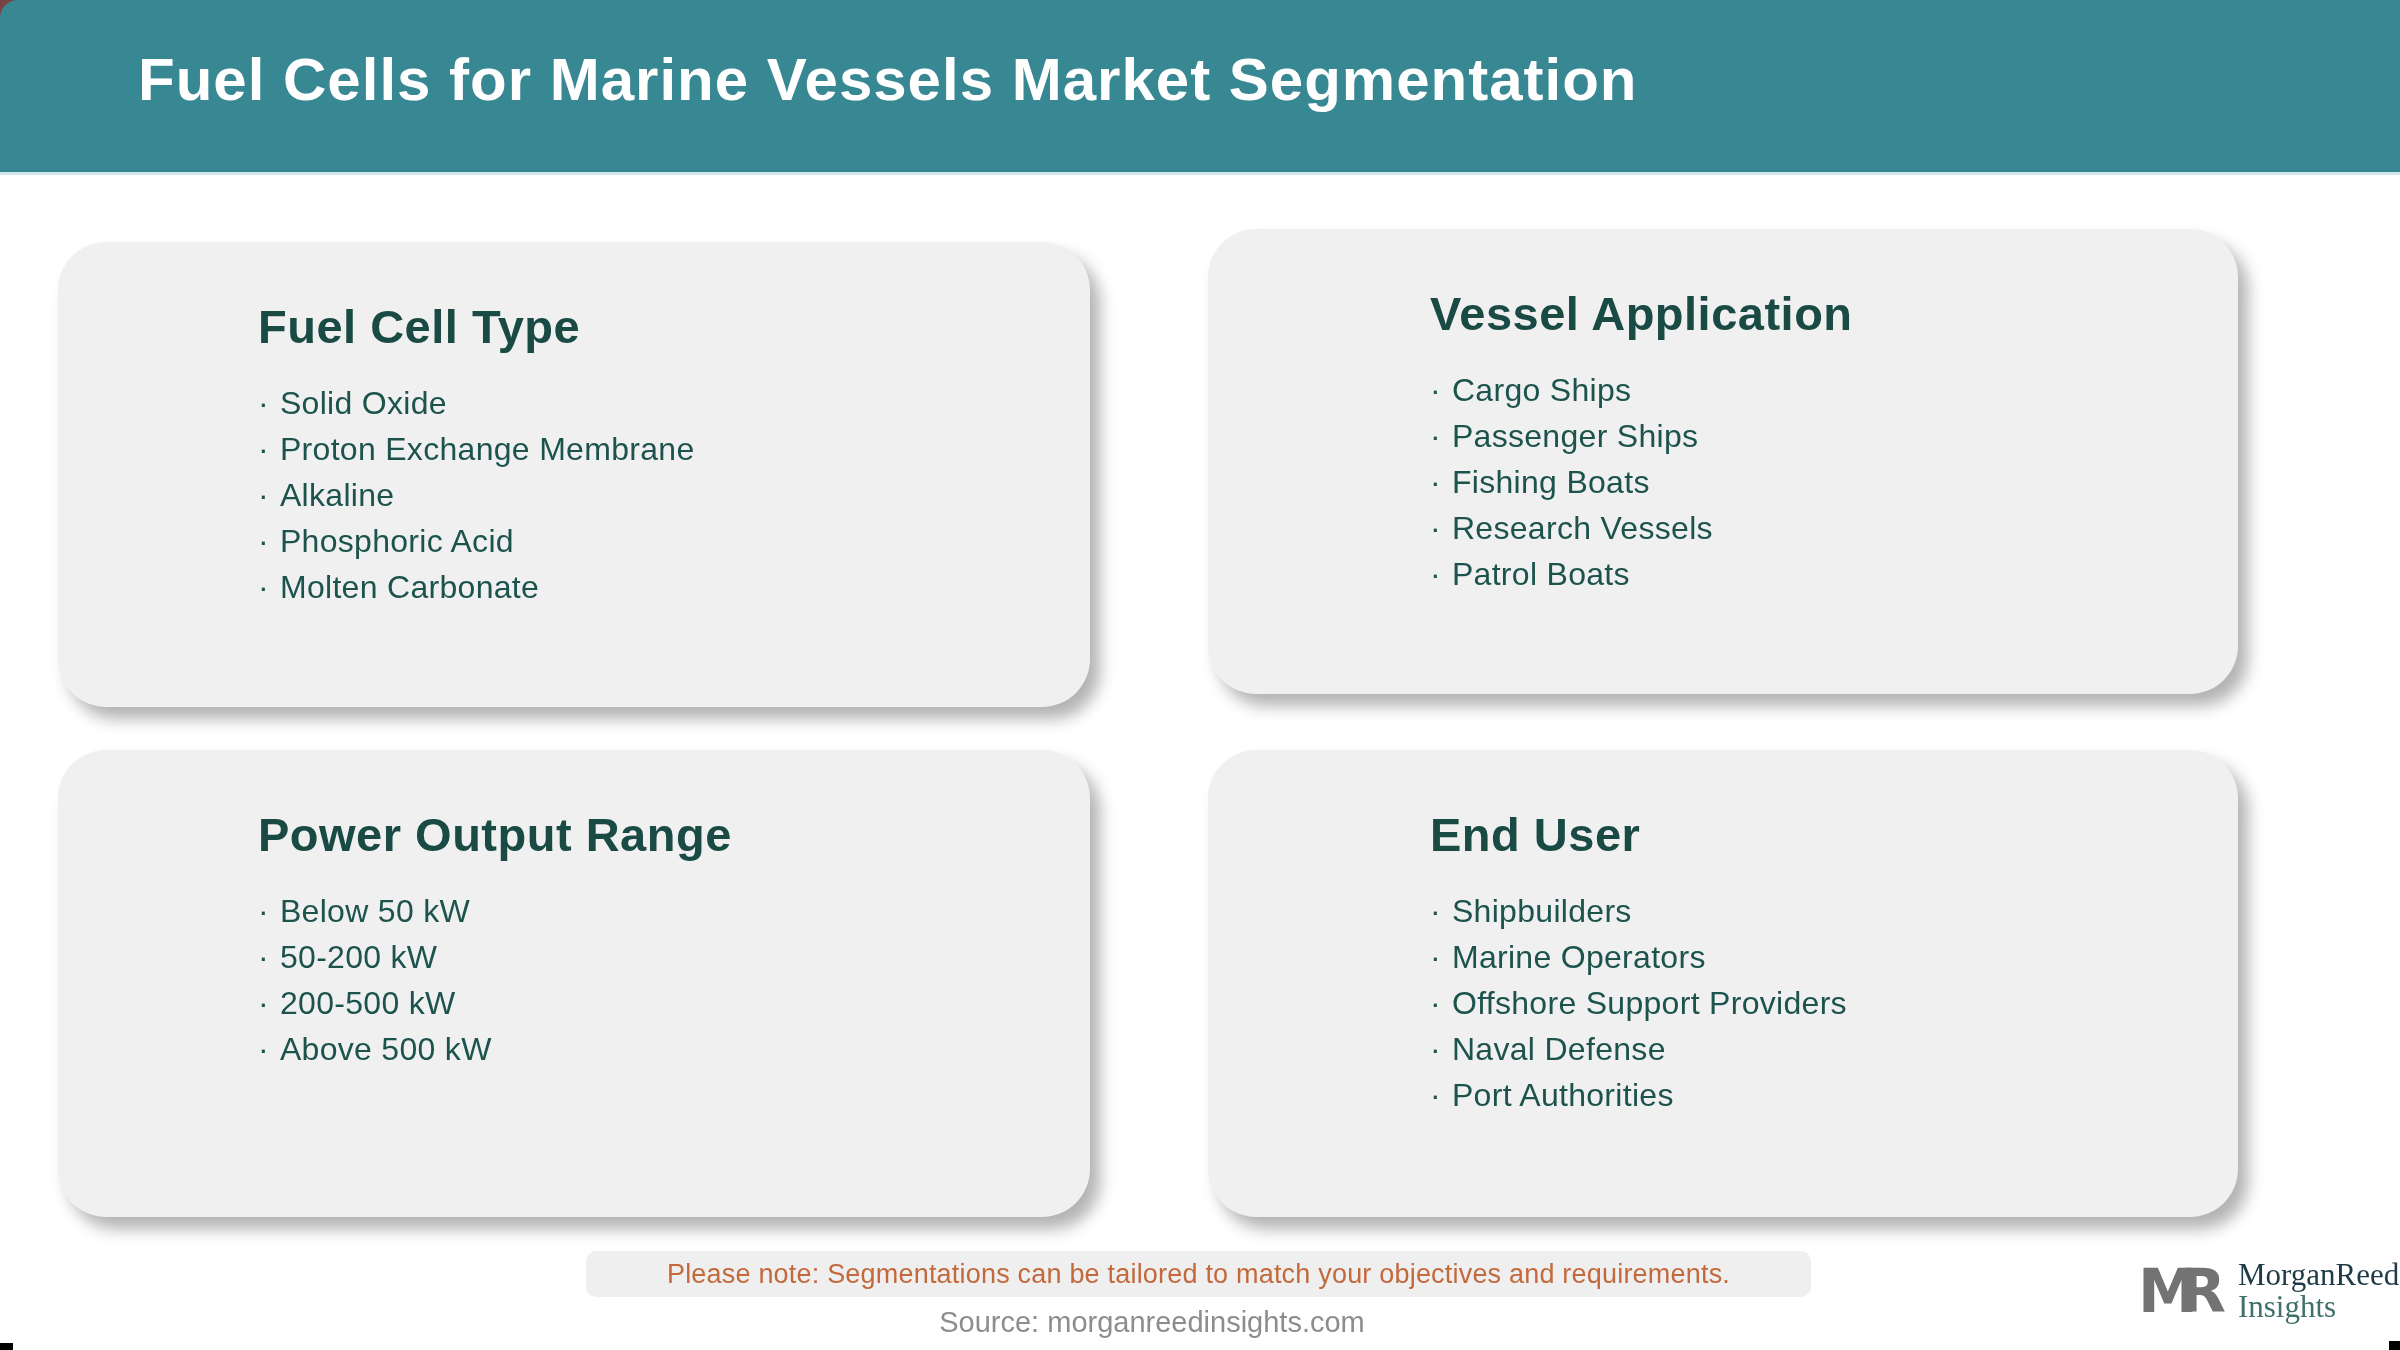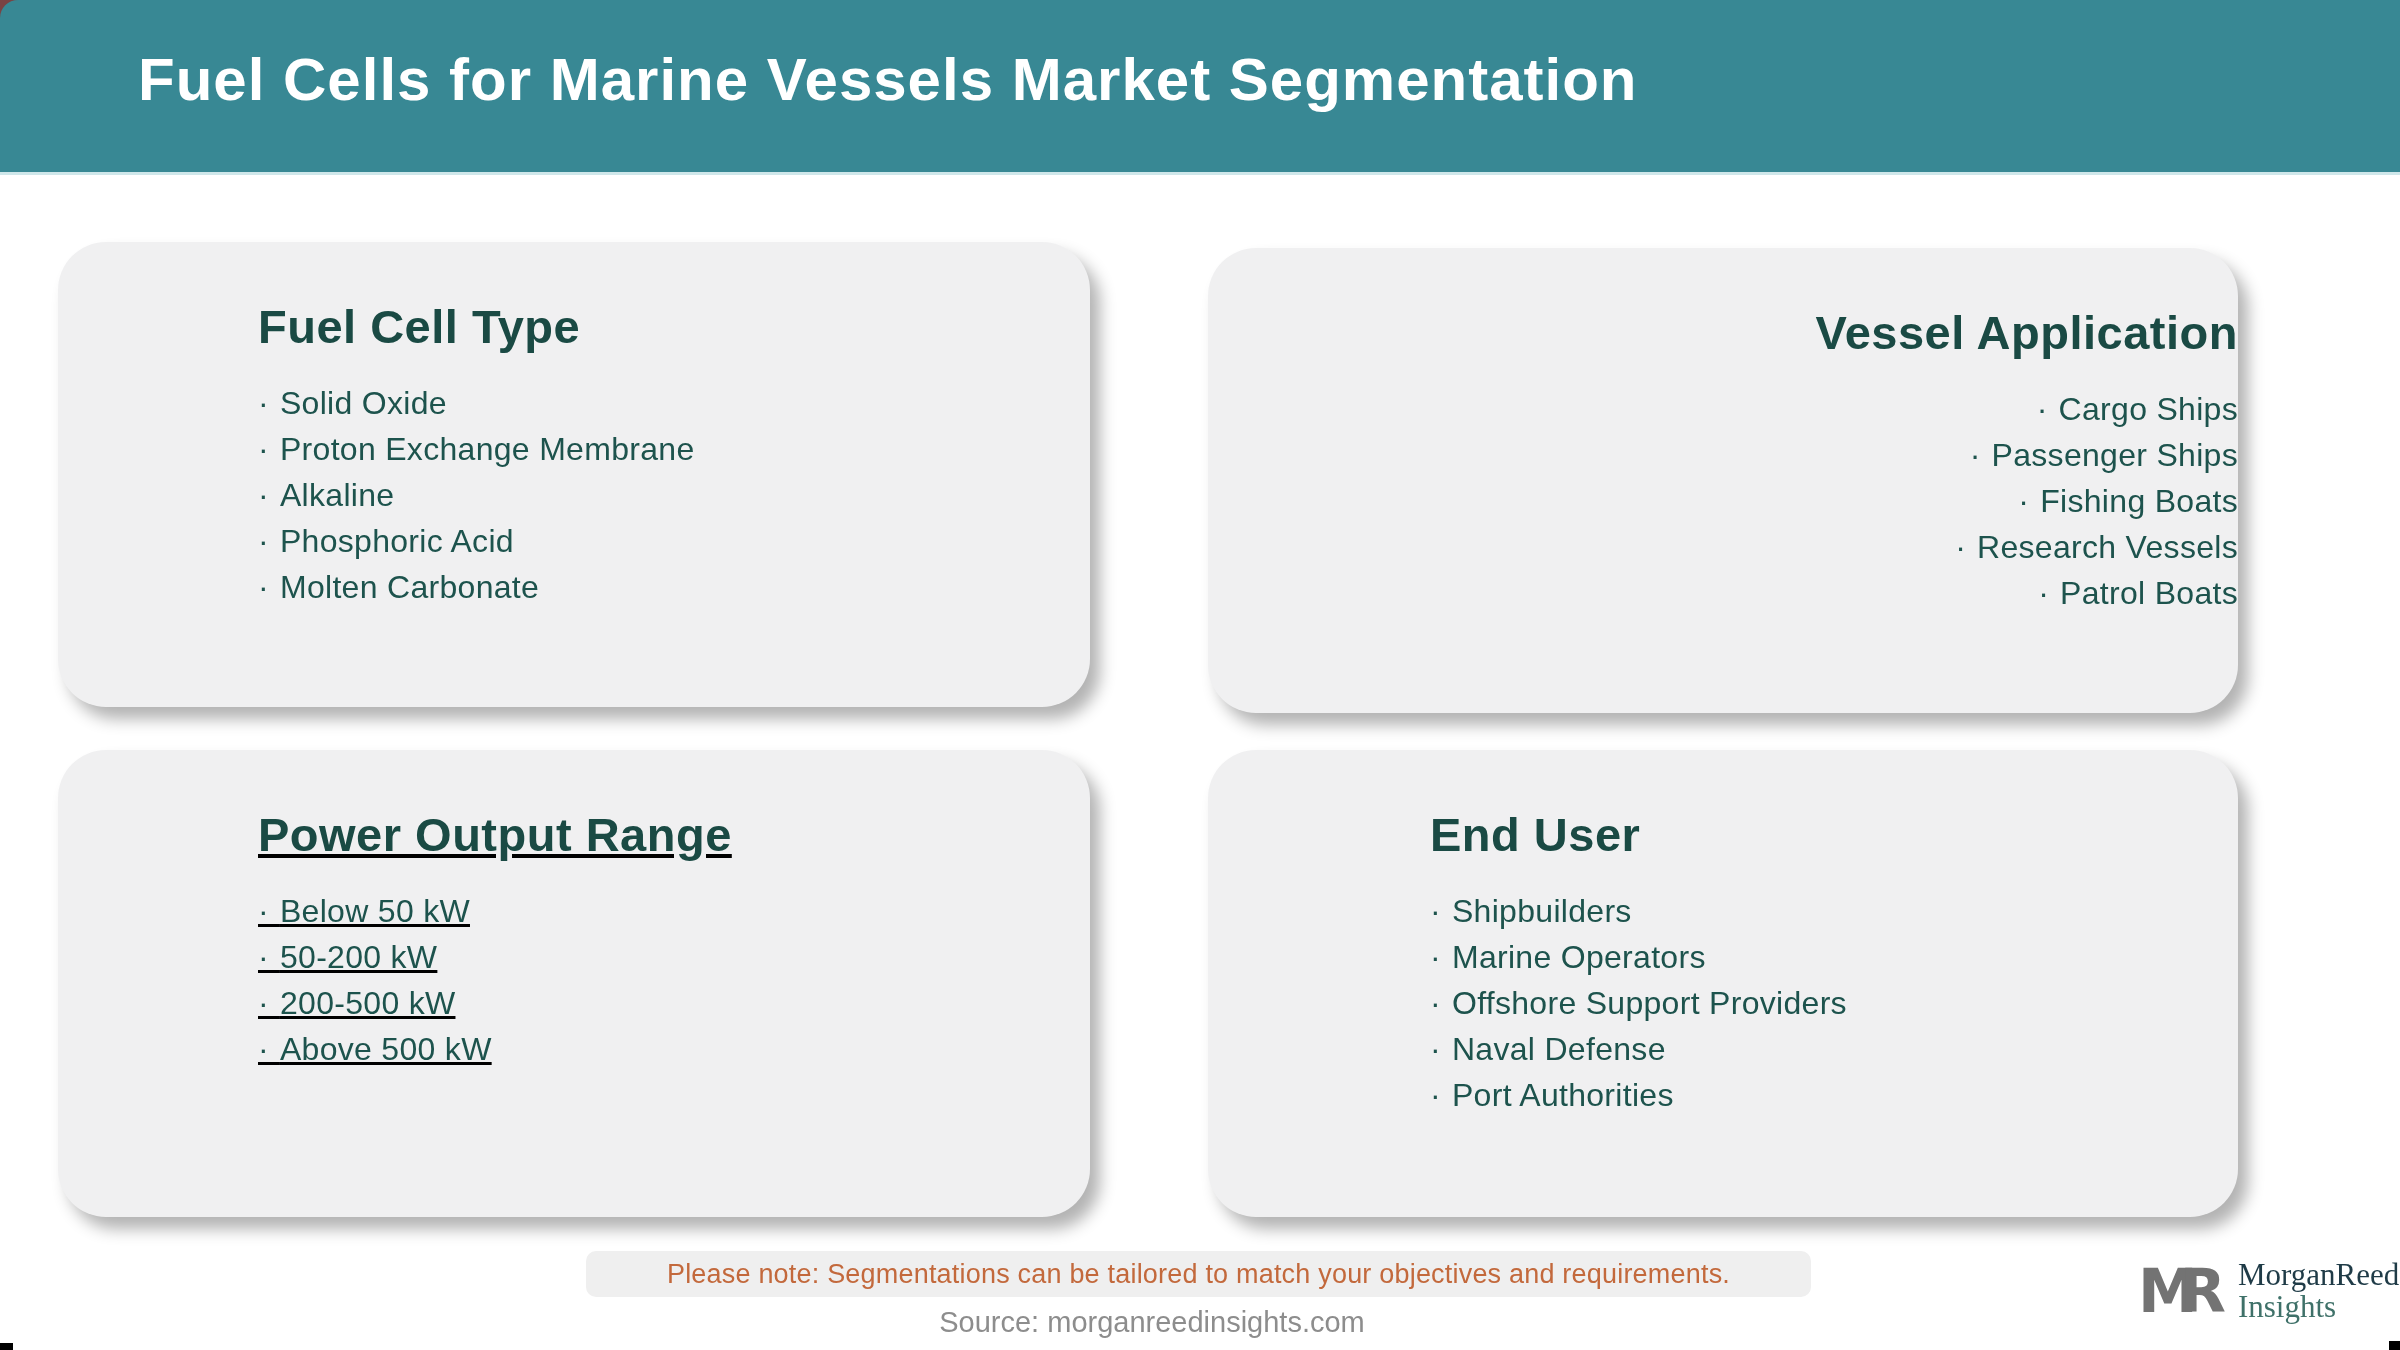--- a/index.html
+++ b/index.html
@@ -26,22 +26,22 @@
     font-size:60px; font-weight:700; letter-spacing:1px;
     color:#ffffff;
   }
 
   .card {
     position:absolute; background:#F0F0F1; border-radius:48px;
     box-shadow:10px 12px 16px rgba(0,0,0,0.30);
     box-sizing:border-box; padding-top:58px; z-index:1;
   }
   .card.pos-tl { left:58px;   top:242px; width:1032px; height:465px; padding-left:200px; }
-  .card.pos-tr { left:1208px; top:248px; width:1030px; height:465px; padding-left:222px;text-align:right; }
-  .card.pos-bl { left:58px;   top:750px; width:1032px; height:467px; padding-left:200px;text-decoration:underline; }
+  .card.pos-tr { left:1208px; top:229px; width:1030px; height:465px; padding-left:222px; }
+  .card.pos-bl { left:58px;   top:750px; width:1032px; height:467px; padding-left:200px; }
   .card.pos-br { left:1208px; top:750px; width:1030px; height:467px; padding-left:222px; }
 
   .card h2 {
     margin:0; font-size:47px; line-height:54px; font-weight:700;
     letter-spacing:0.5px; color:#1A4A44;
   }
   .card .list { margin-top:26px; }
   .card .item {
     font-size:32px; line-height:46px; color:#1D534D; letter-spacing:0.3px;
   }

